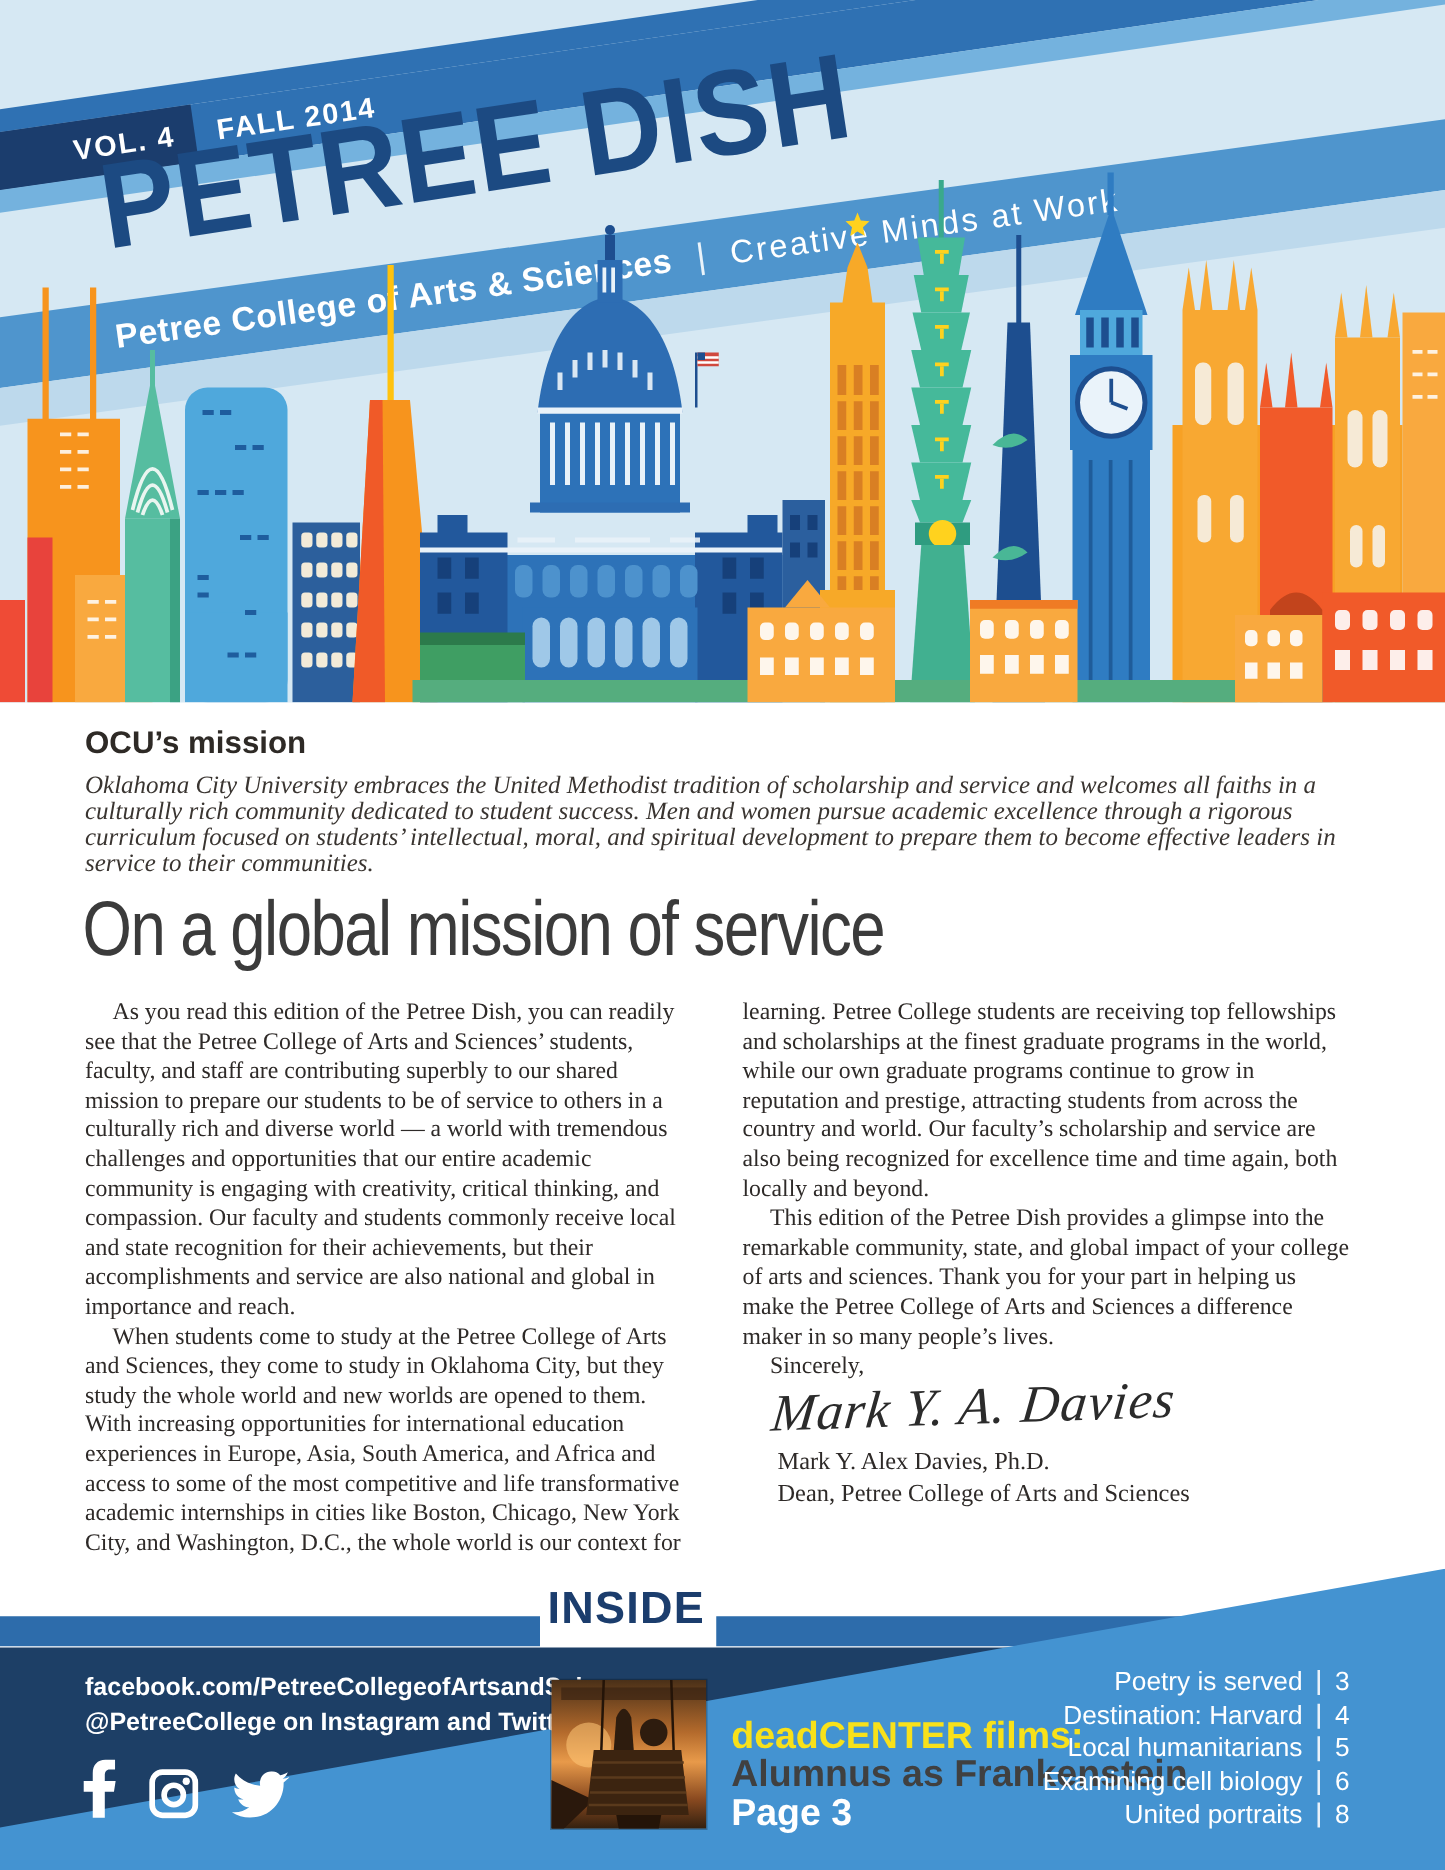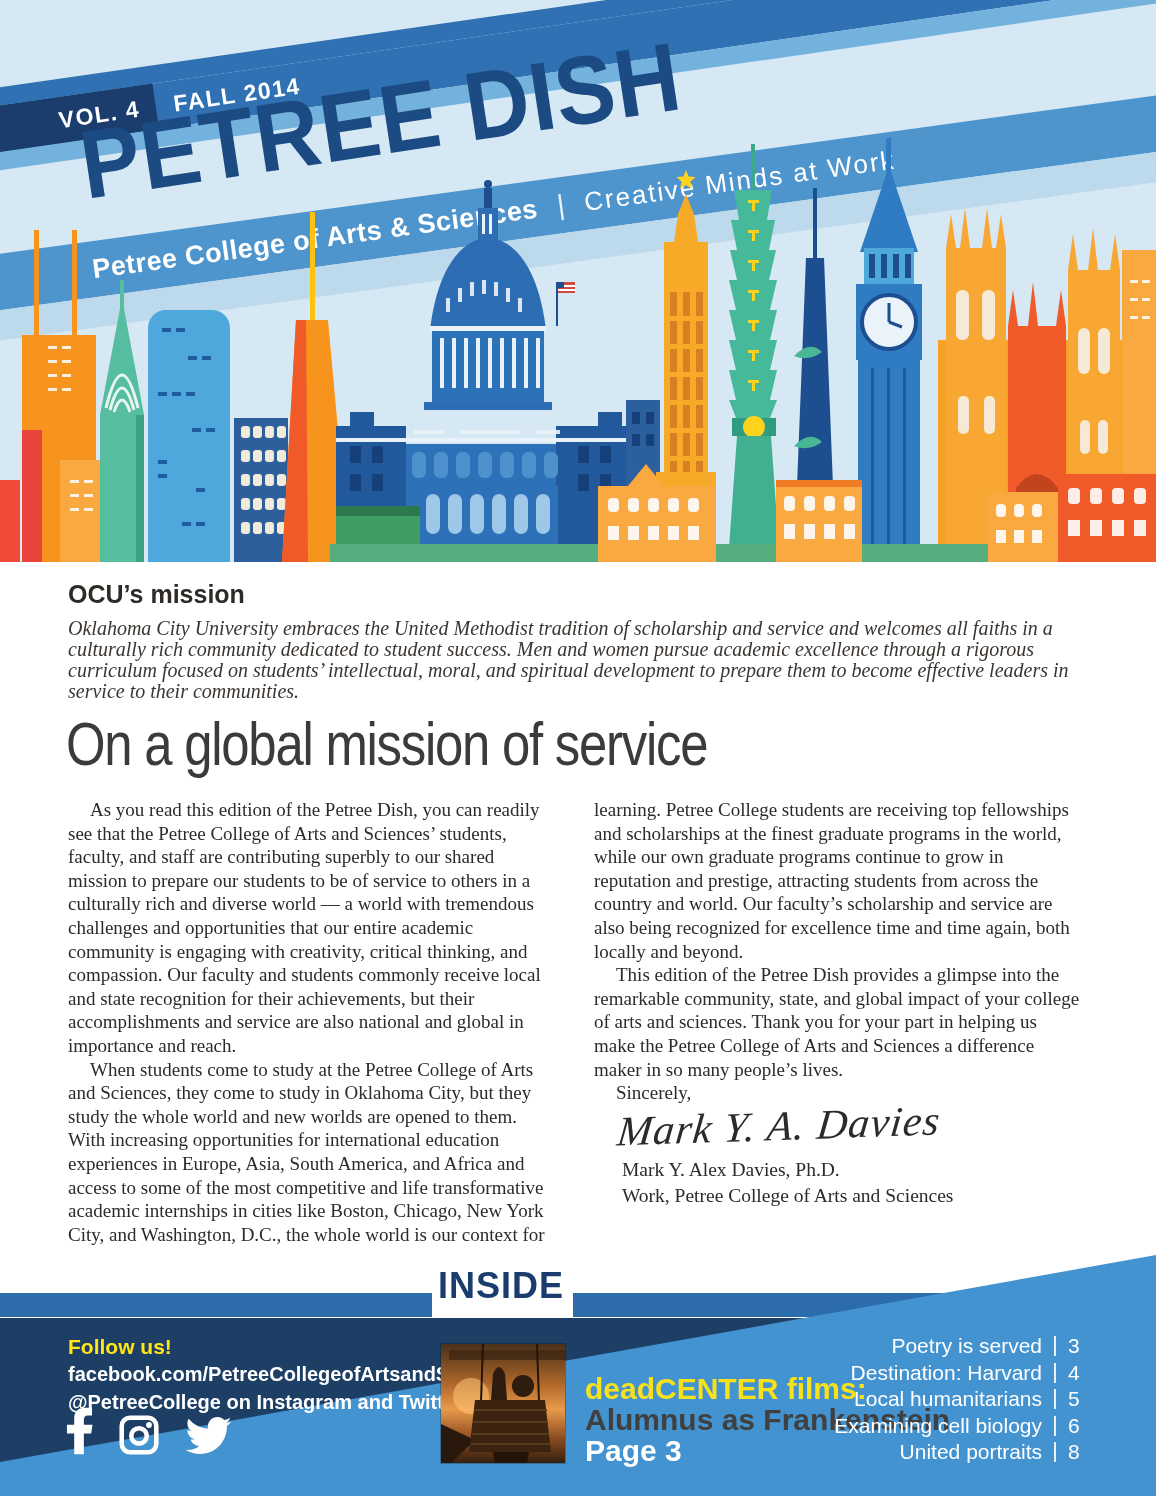--- a/index.html
+++ b/index.html
@@ -459,35 +459,34 @@
     <p class="indent">When students come to study at the Petree College of Arts and Sciences, they come to study in Oklahoma City, but they study the whole world and new worlds are opened to them. With increasing opportunities for international education experiences in Europe, Asia, South America, and Africa and access to some of the most competitive and life transformative academic internships in cities like Boston, Chicago, New York City, and Washington, D.C., the whole world is our context for</p>
   </div>
 
   <div class="col col2">
     <p>learning. Petree College students are receiving top fellowships and scholarships at the finest graduate programs in the world, while our own graduate programs continue to grow in reputation and prestige, attracting students from across the country and world. Our faculty’s scholarship and service are also being recognized for excellence time and time again, both locally and beyond.</p>
     <p class="indent">This edition of the Petree Dish provides a glimpse into the remarkable community, state, and global impact of your college of arts and sciences. Thank you for your part in helping us make the Petree College of Arts and Sciences a difference maker in so many people’s lives.</p>
     <p class="closing">Sincerely,</p>
     <span class="signature">Mark Y. A. Davies</span>
     <div class="signer">
       <div>Mark Y. Alex Davies, Ph.D.</div>
-      <div>Work, Petree College of Arts and Sciences</div>
+      <div>Dean, Petree College of Arts and Sciences</div>
     </div>
   </div>
 
   <div class="bottom">
     <div class="inside-bar left"></div>
     <div class="inside-bar right"></div>
     <h2 class="inside-label">INSIDE</h2>
     <div class="navy-band"></div>
     <svg class="wedge" viewBox="0 0 1156 241" preserveAspectRatio="none" aria-hidden="true">
       <polygon points="1156,0 1156,241 0,241 0,207" fill="#4493d1"></polygon>
     </svg>
 
     <div class="follow">
-      <p class="follow-head">Follow us!</p>
       <p class="follow-line">facebook.com/PetreeCollegeofArtsandSciences</p>
       <p class="follow-line">@PetreeCollege on Instagram and Twitter</p>
     </div>
 
     <div class="social-row">
       <svg width="27" height="48" viewBox="0 0 28 48">
         <path d="M27 0h-8C12.4 0 8.5 4.4 8.5 11v6.5H1v9h7.5V48h10V26.5h7.6L27.5 17.5h-9v-4.8c0-2.6 1.1-4.7 4.2-4.7H27V0z"></path>
       </svg>
       <svg width="40" height="40" viewBox="0 0 44 44">
         <rect x="3" y="3" width="38" height="38" rx="9" fill="none" stroke="#fff" stroke-width="5"></rect>

